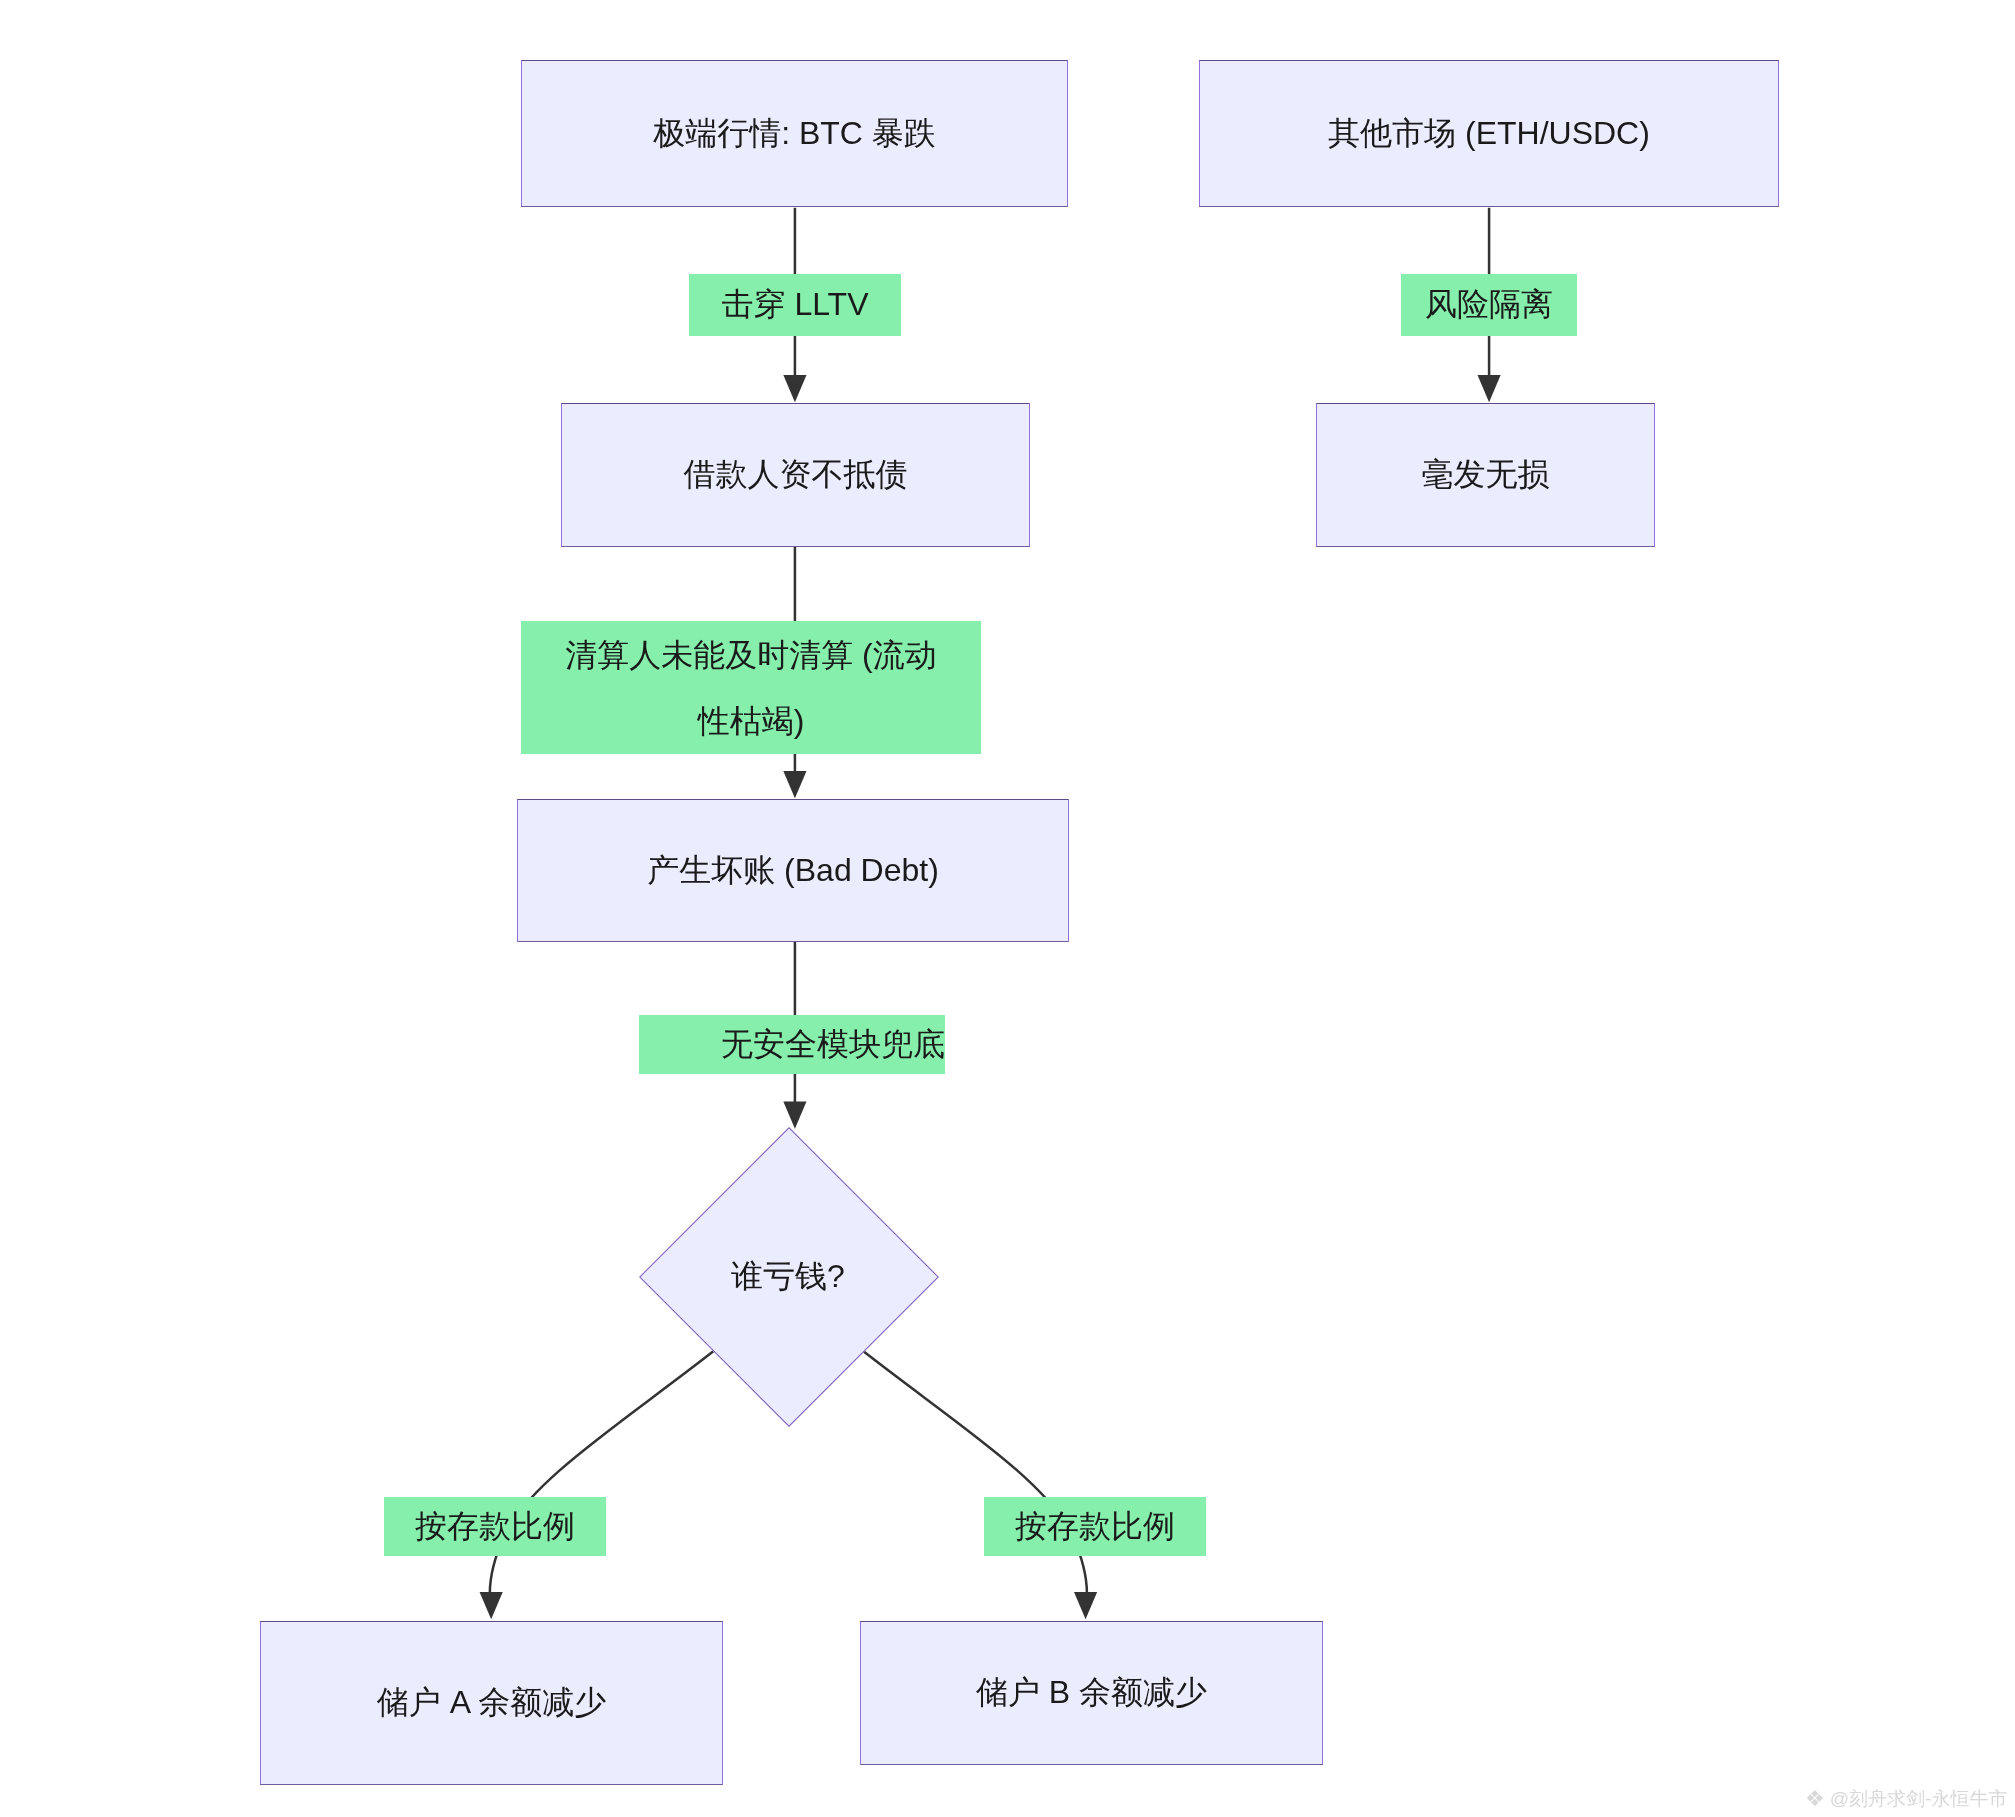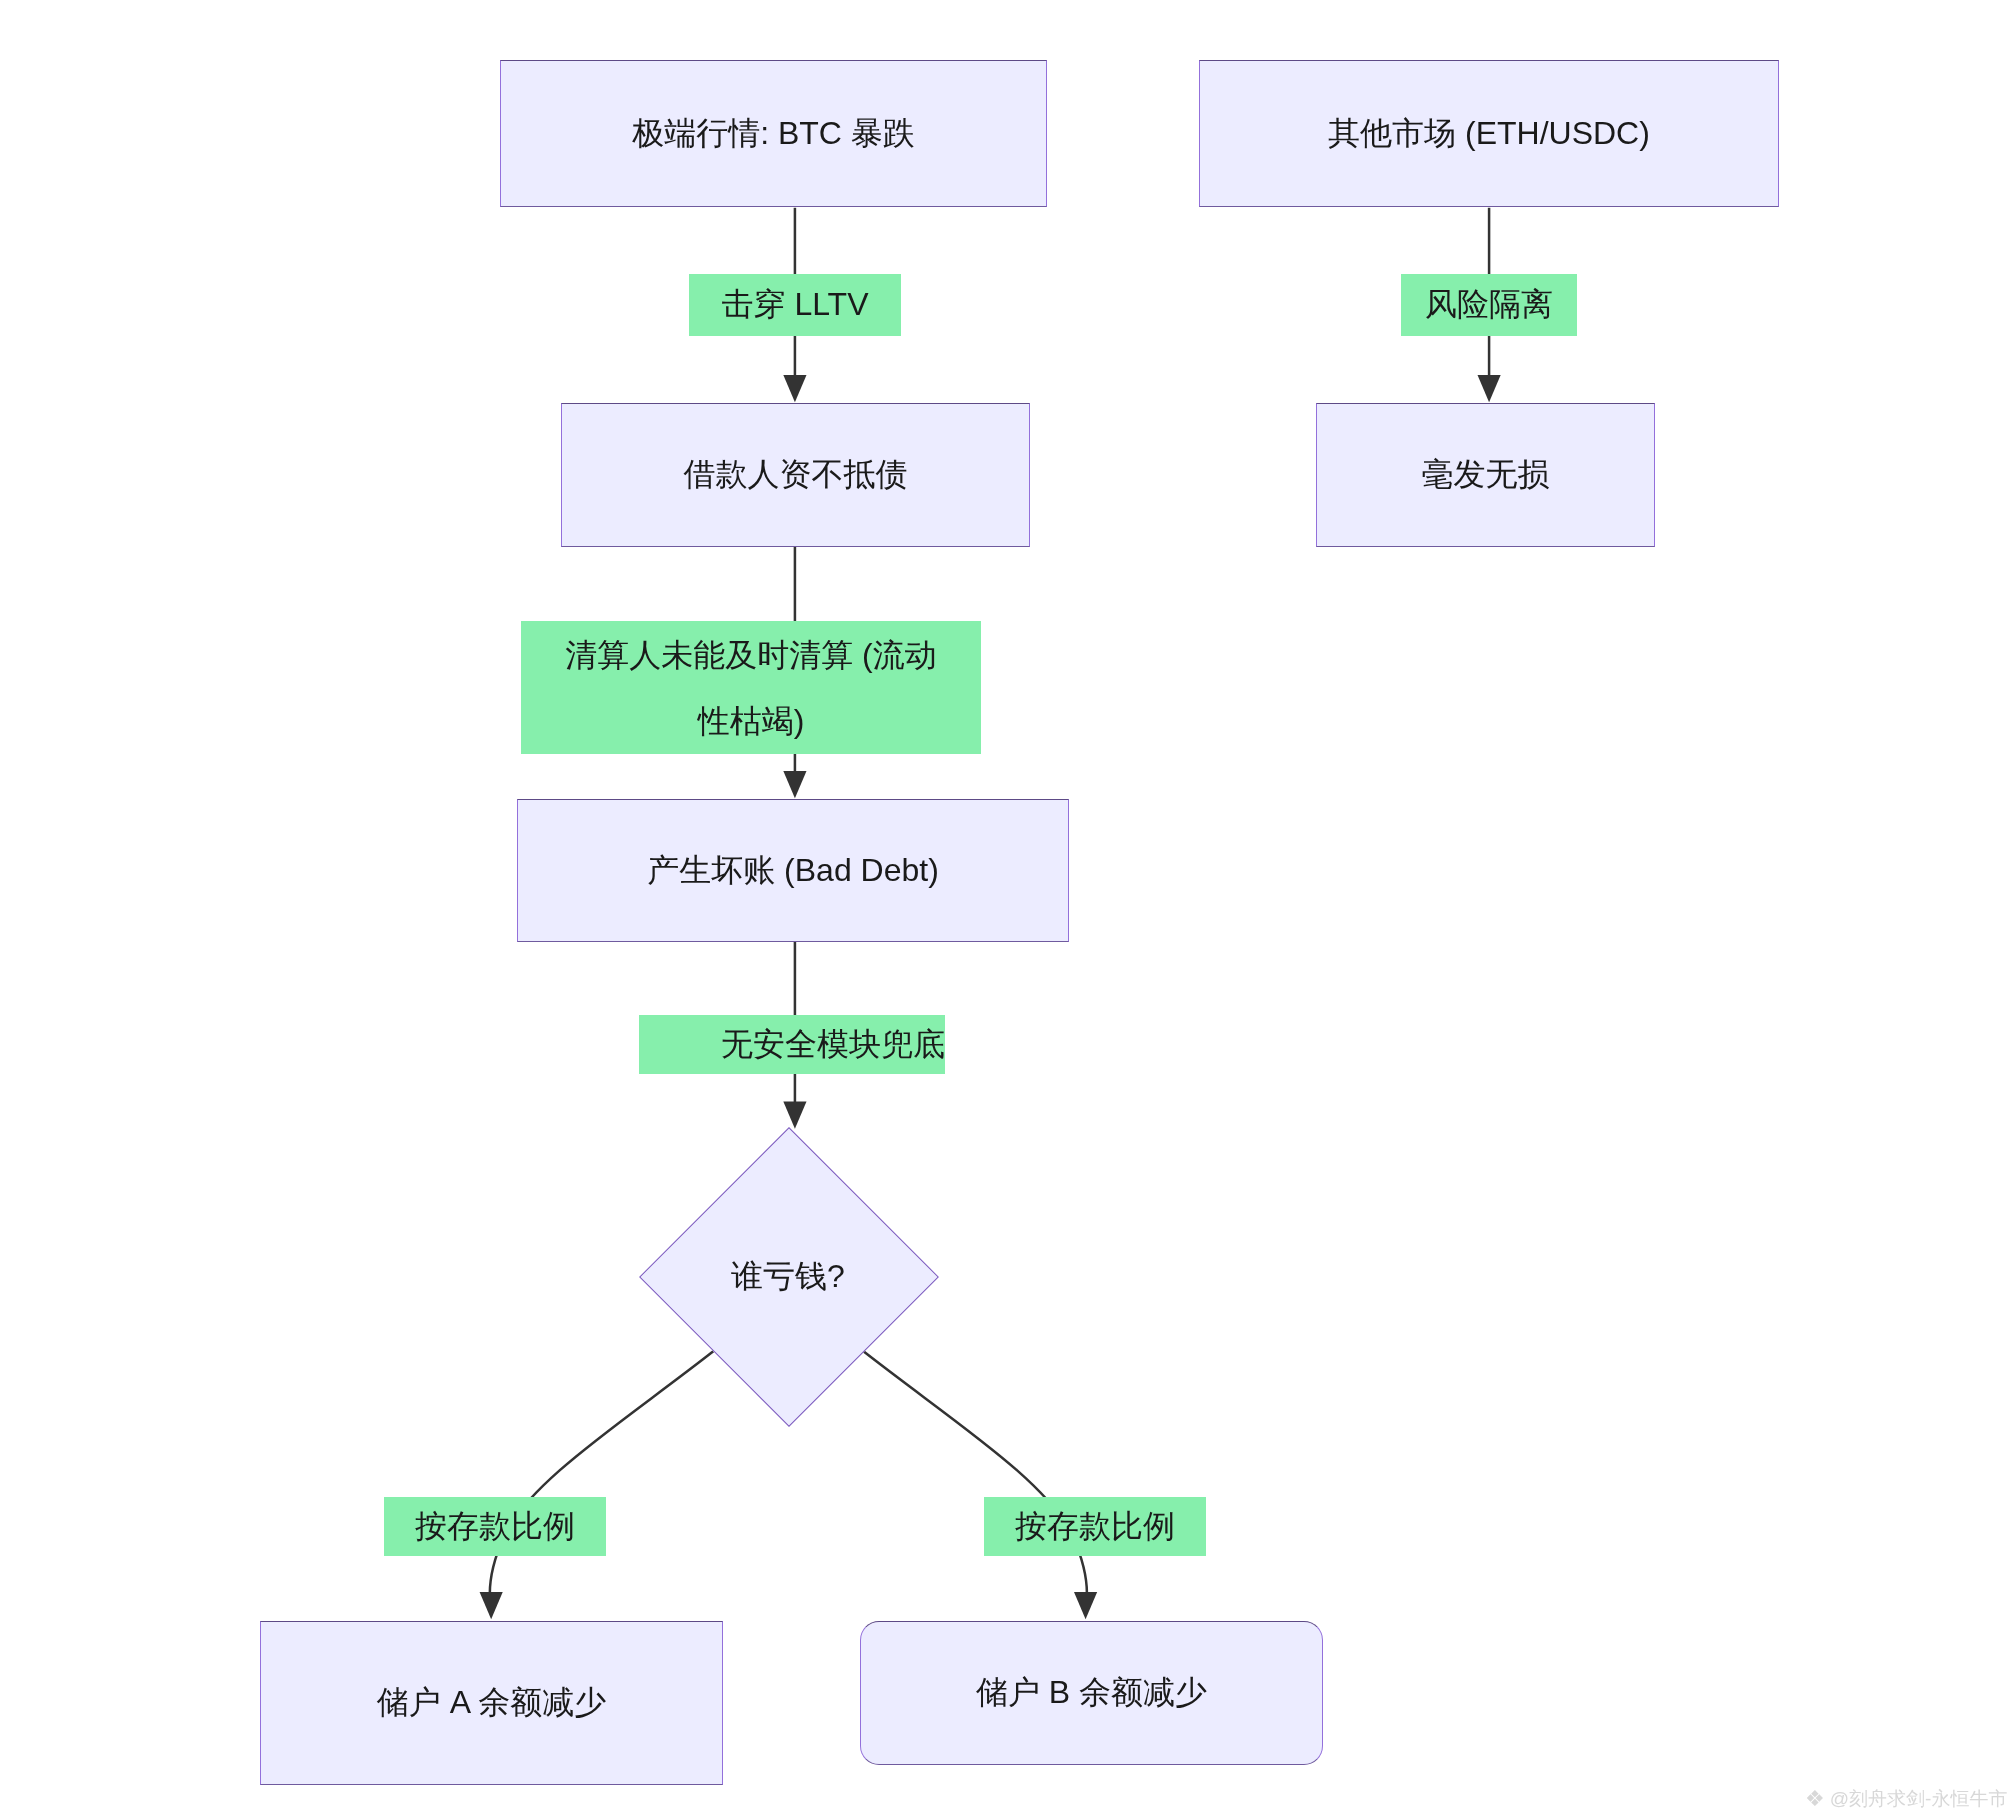--- a/index.html
+++ b/index.html
@@ -108,21 +108,21 @@
   <path d="M1578 1869 L1578 2202" stroke="#333333" stroke-width="5" fill="none"></path>
   <path d="M1578 2240 L1555 2186 L1601 2186 Z" fill="#333333"></path>
 
   <path d="M1416 2682 C 1240 2820, 1050 2940, 1000 3050 C 978 3100, 970 3145, 973 3178" stroke="#333333" stroke-width="5" fill="none"></path>
   <path d="M975 3214 L952 3160 L998 3160 Z" fill="#333333"></path>
 
   <path d="M1714 2682 C 1890 2820, 2080 2940, 2130 3050 C 2152 3100, 2160 3145, 2157 3178" stroke="#333333" stroke-width="5" fill="none"></path>
   <path d="M2155 3214 L2132 3160 L2178 3160 Z" fill="#333333"></path>
 </svg>
 
-<div class="node" style="left:500px; top:60px; width:547px; height:147px;">
+<div class="node" style="left:521px; top:60px; width:547px; height:147px;">
   <span>极端行情: BTC 暴跌</span>
 </div>
 
 <div class="node" style="left:1199px; top:60px; width:580px; height:147px;">
   <span>其他市场 (ETH/USDC)</span>
 </div>
 
 <div class="node" style="left:561px; top:403px; width:469px; height:144px;">
   <span>借款人资不抵债</span>
 </div>
@@ -137,21 +137,21 @@
 
 <div class="diamond-shape"></div>
 <div class="diamond-label">
   <span>谁亏钱?</span>
 </div>
 
 <div class="node" style="left:260px; top:1621px; width:463px; height:164px;">
   <span>储户 A 余额减少</span>
 </div>
 
-<div class="node" style="left:860px; top:1621px; width:463px; height:144px;border-radius:19px;">
+<div class="node" style="left:860px; top:1621px; width:463px; height:144px;">
   <span>储户 B 余额减少</span>
 </div>
 
 <div class="edge-label" style="left:689px; top:274px; width:212px; height:62px;">
   <span>击穿 LLTV</span>
 </div>
 
 <div class="edge-label" style="left:1401px; top:274px; width:176px; height:62px;">
   <span>风险隔离</span>
 </div>

